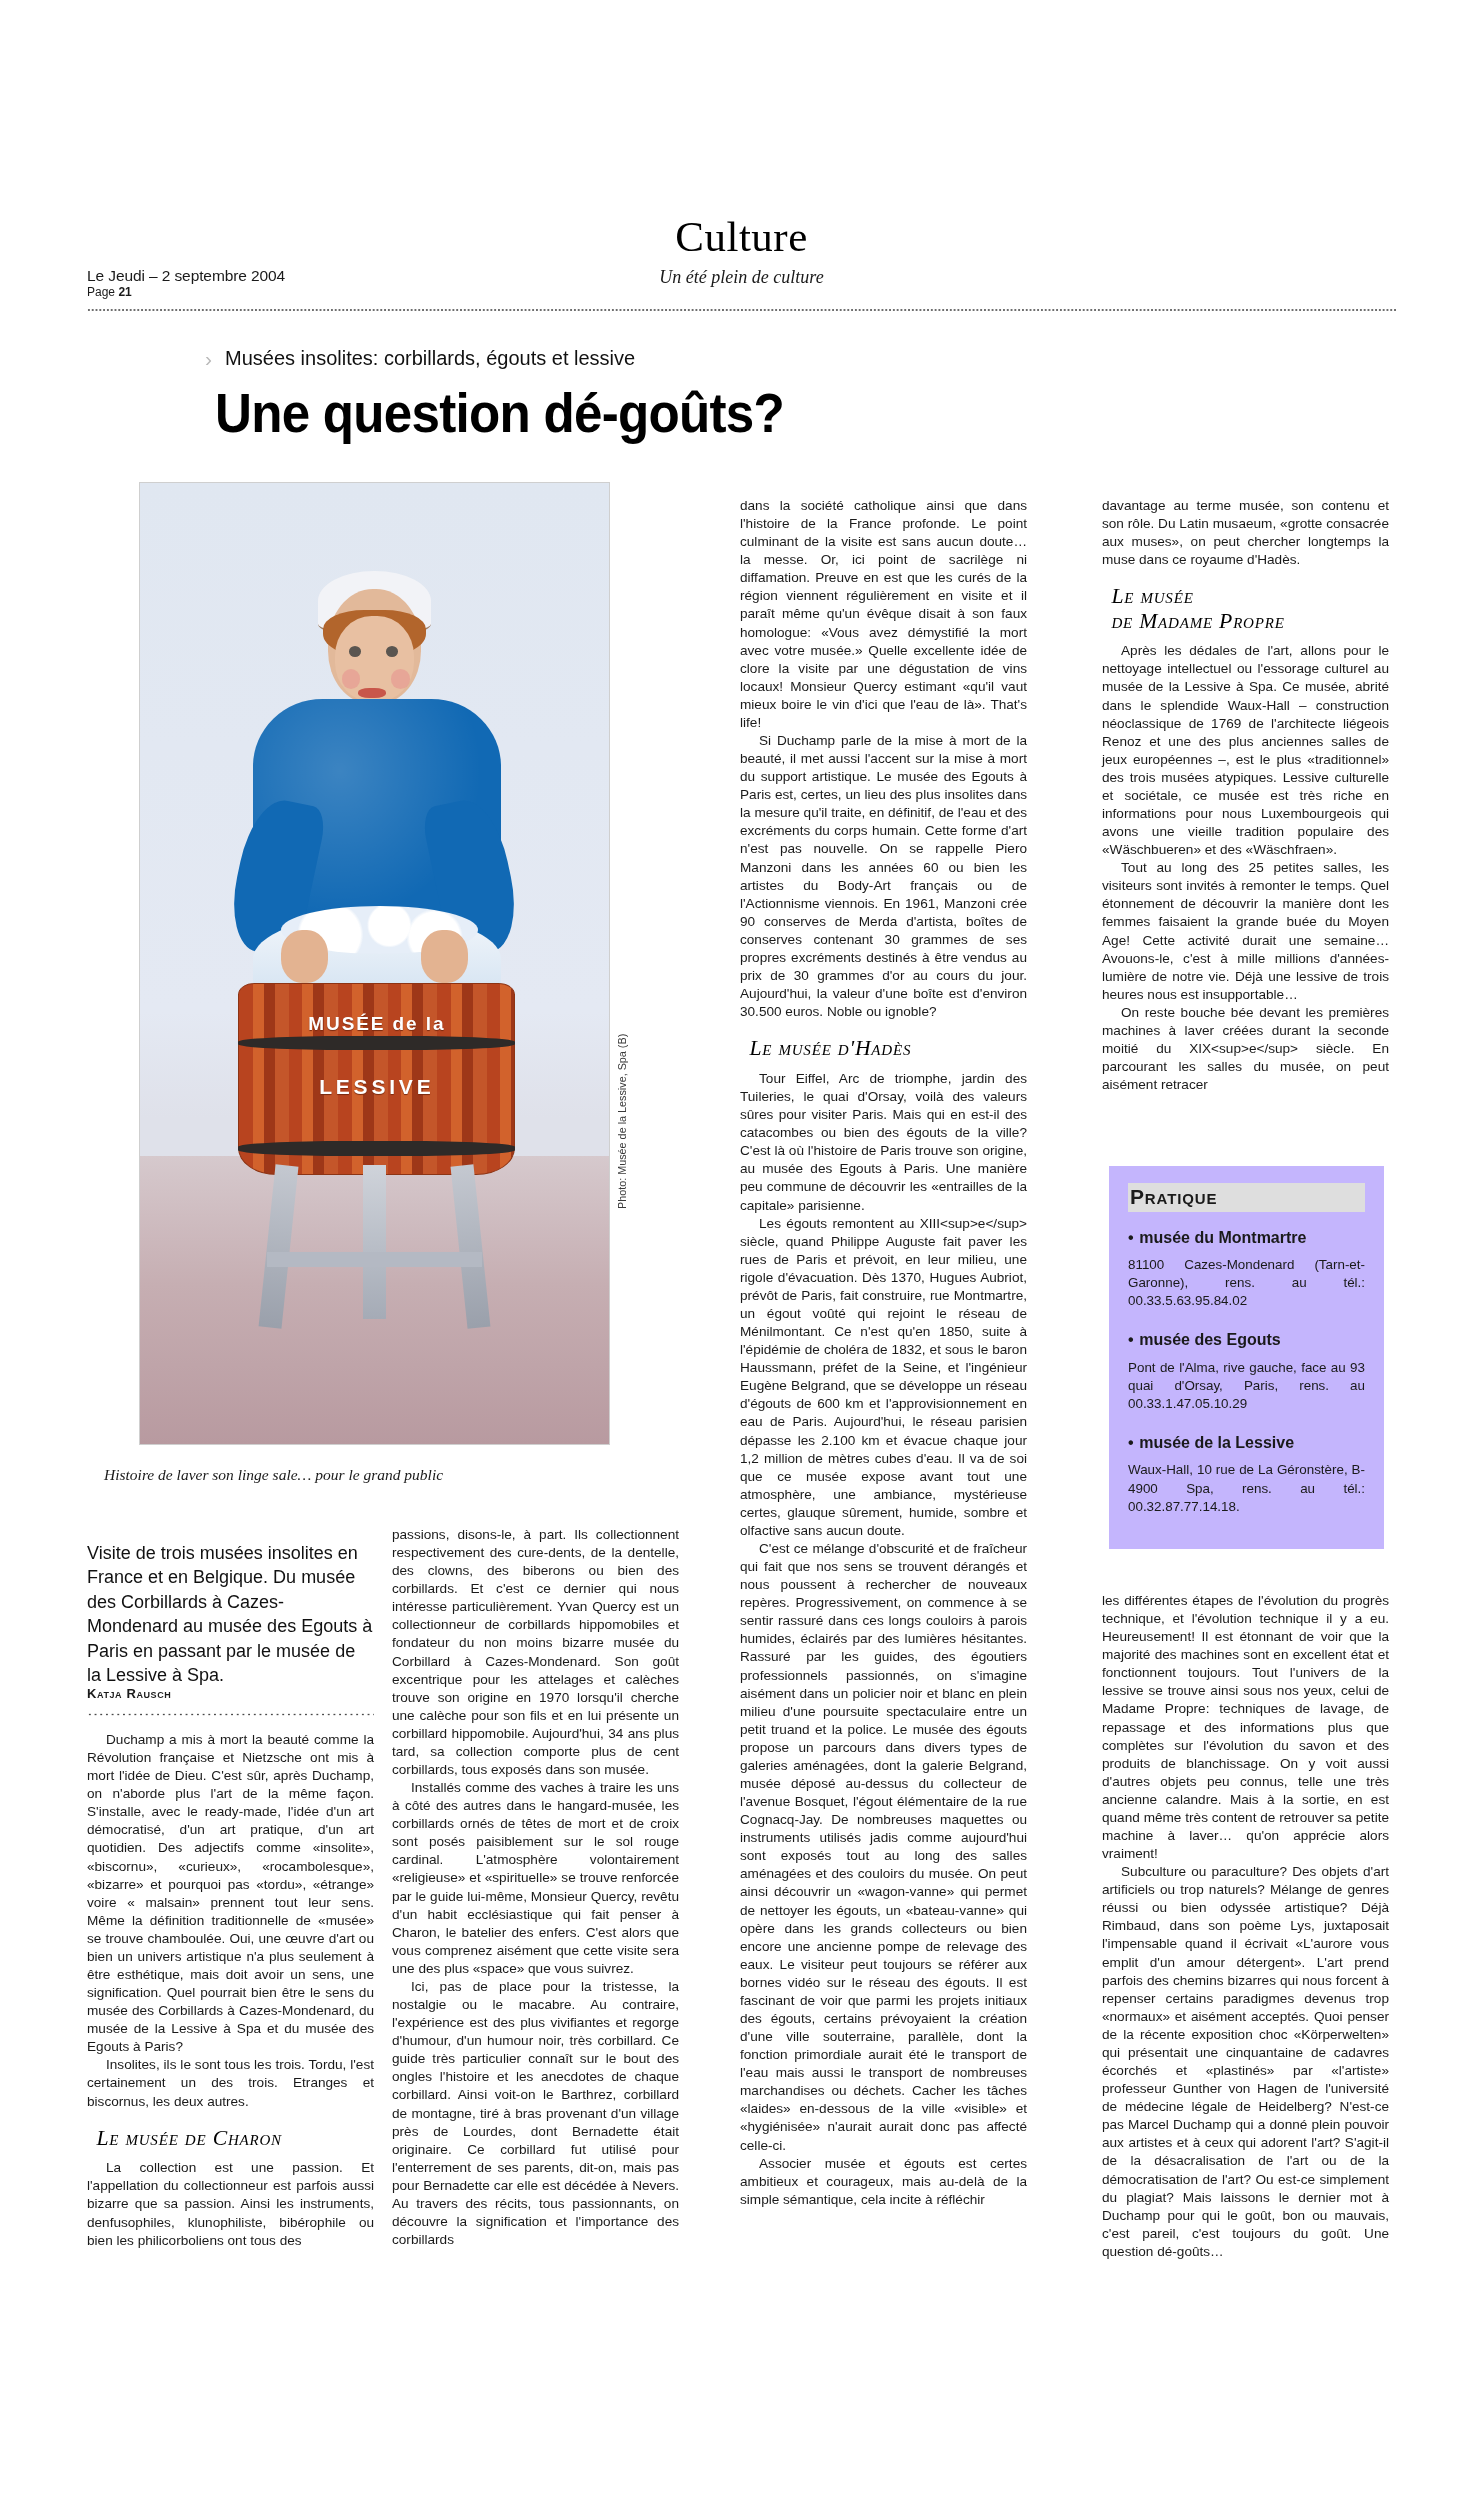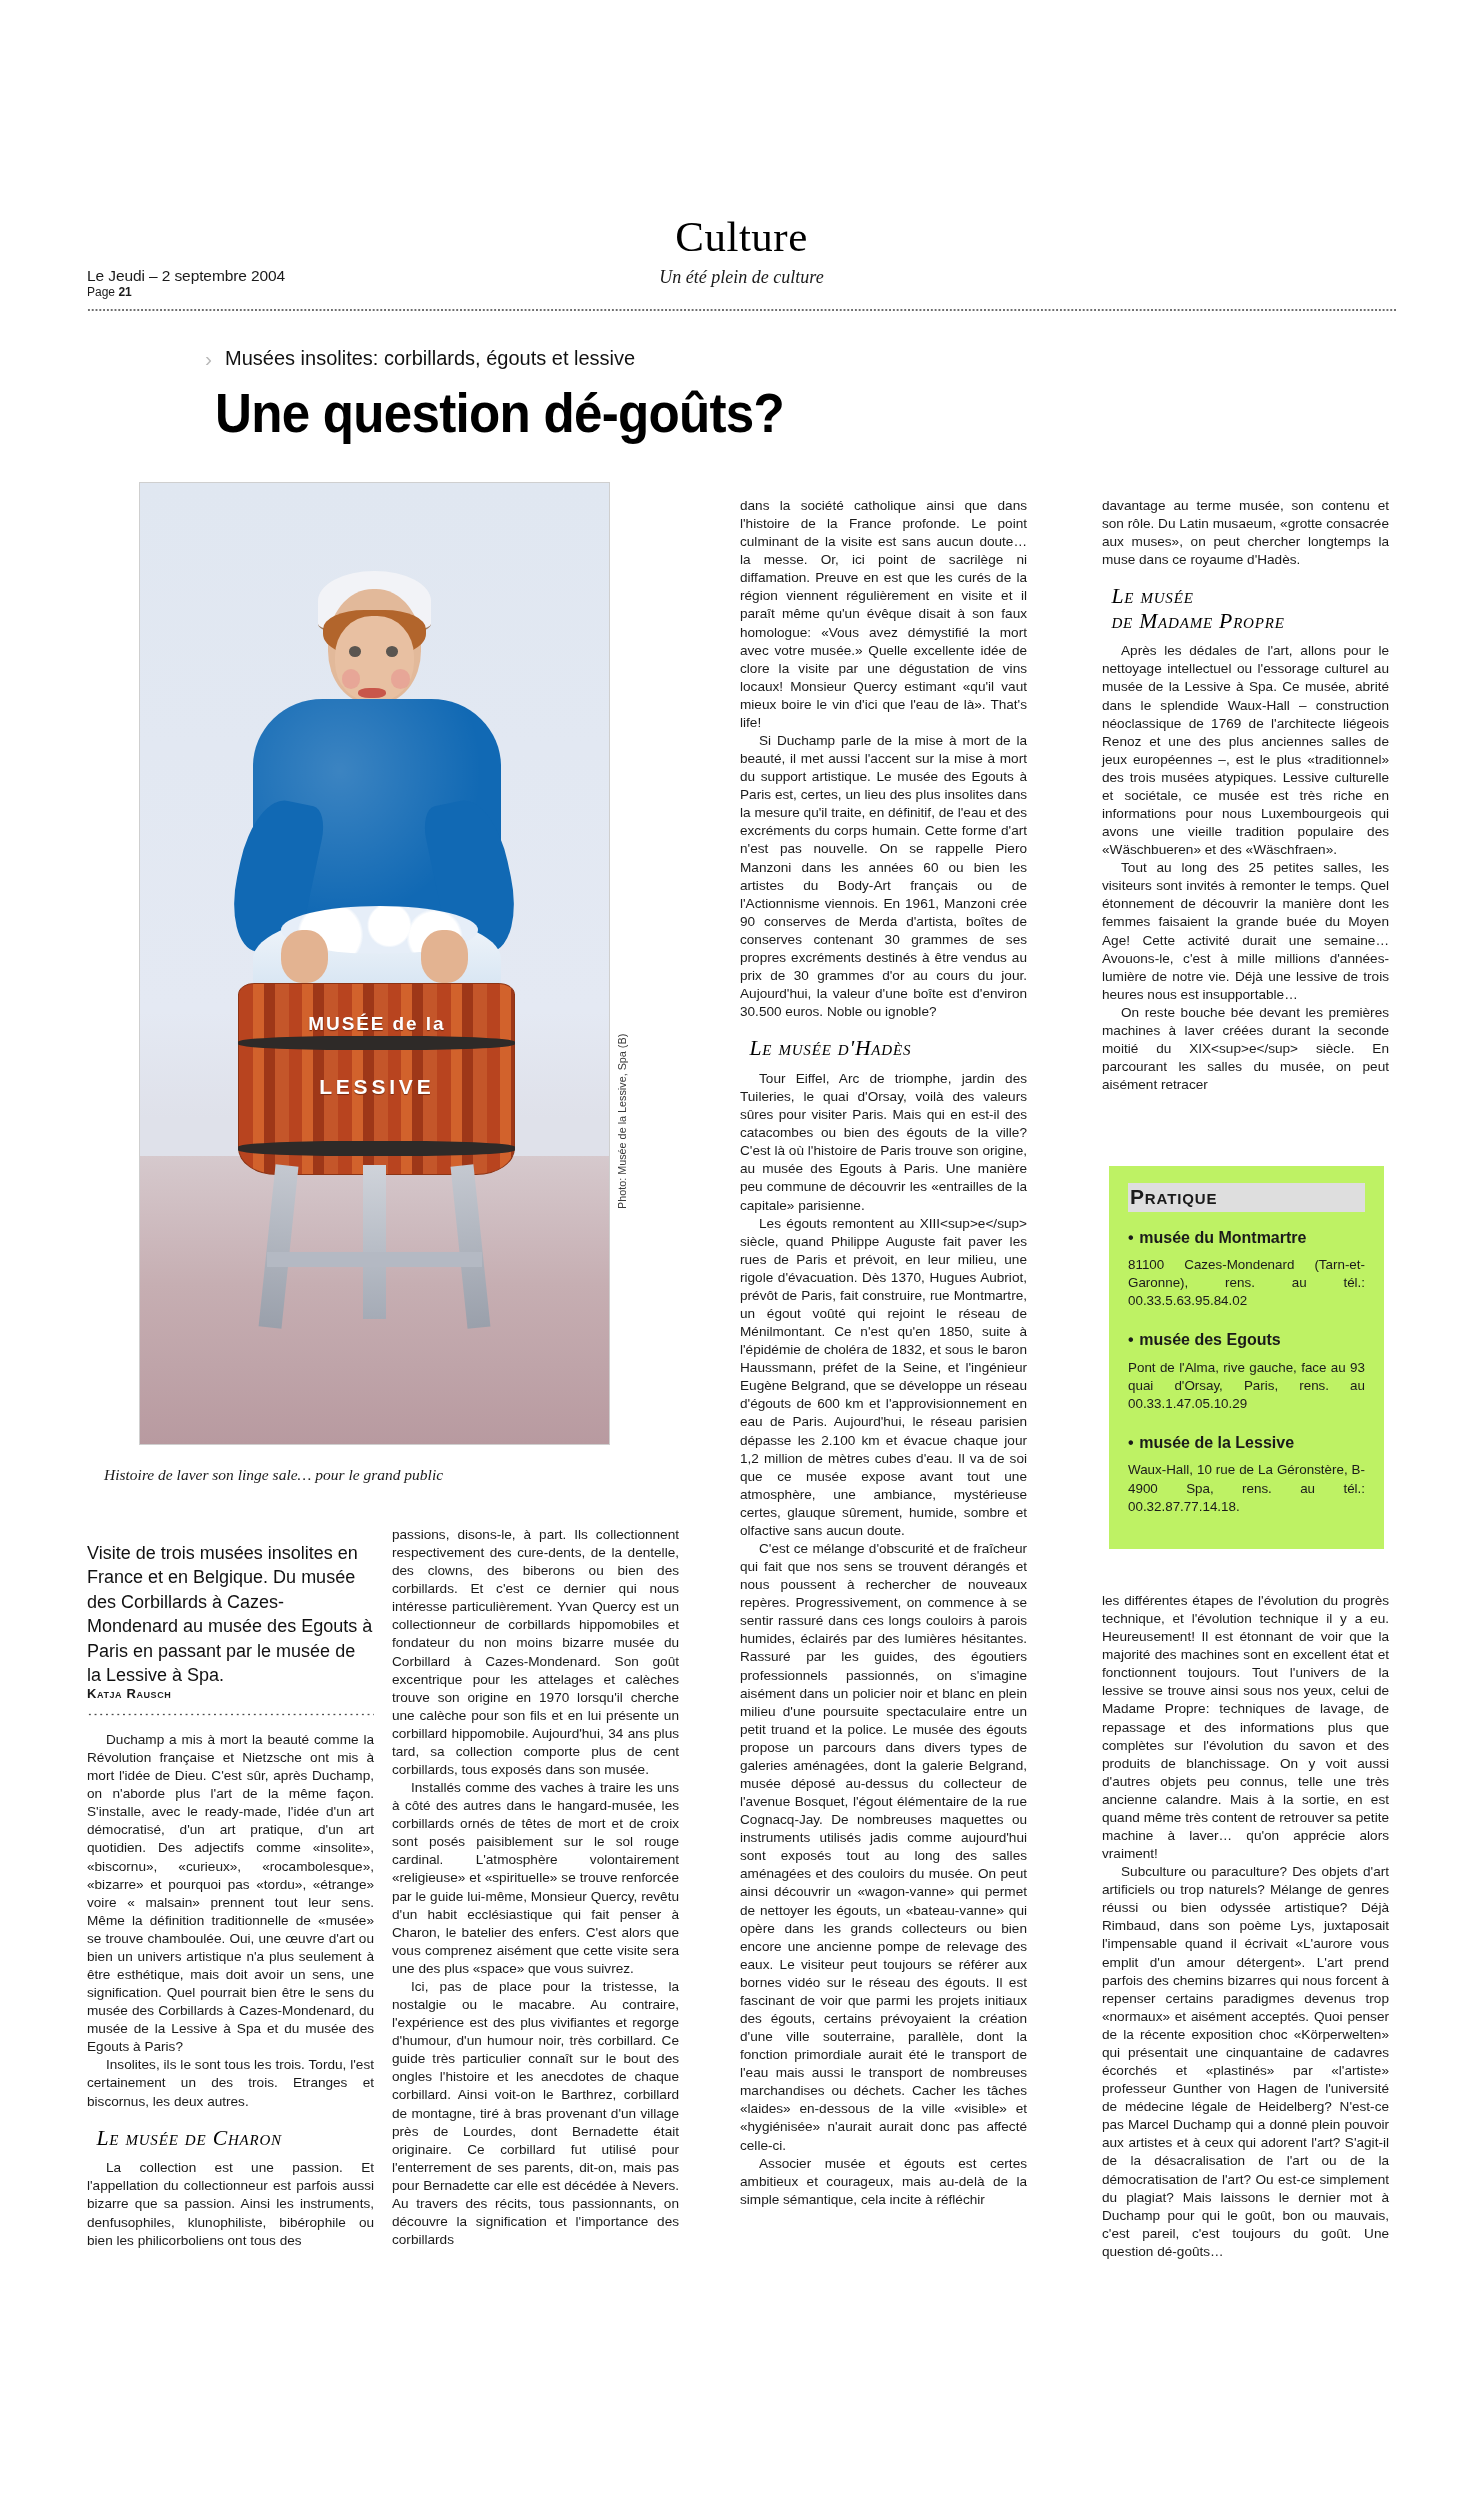--- a/index.html
+++ b/index.html
@@ -181,21 +181,21 @@
     margin:15px 0 9.4px 0;
     color:#000;
     text-indent:0;
     text-align:left;
     padding-left:9.4px;
   }
 
   
   .pratique {
     position:absolute; left:1109px; top:1166px; width:275px;
-    background:#bef264;
+    background:#c4b5fd;
     padding:17px 19px 21px 19px;
   }
   .pratique-title {
     font-weight:bold; font-size:21px;
     font-variant:small-caps; letter-spacing:0.9px;
     background:#dedede;
     display:block;
     padding:1.9px 0 2.8px 1.9px;
     margin-bottom:17px;
   }

